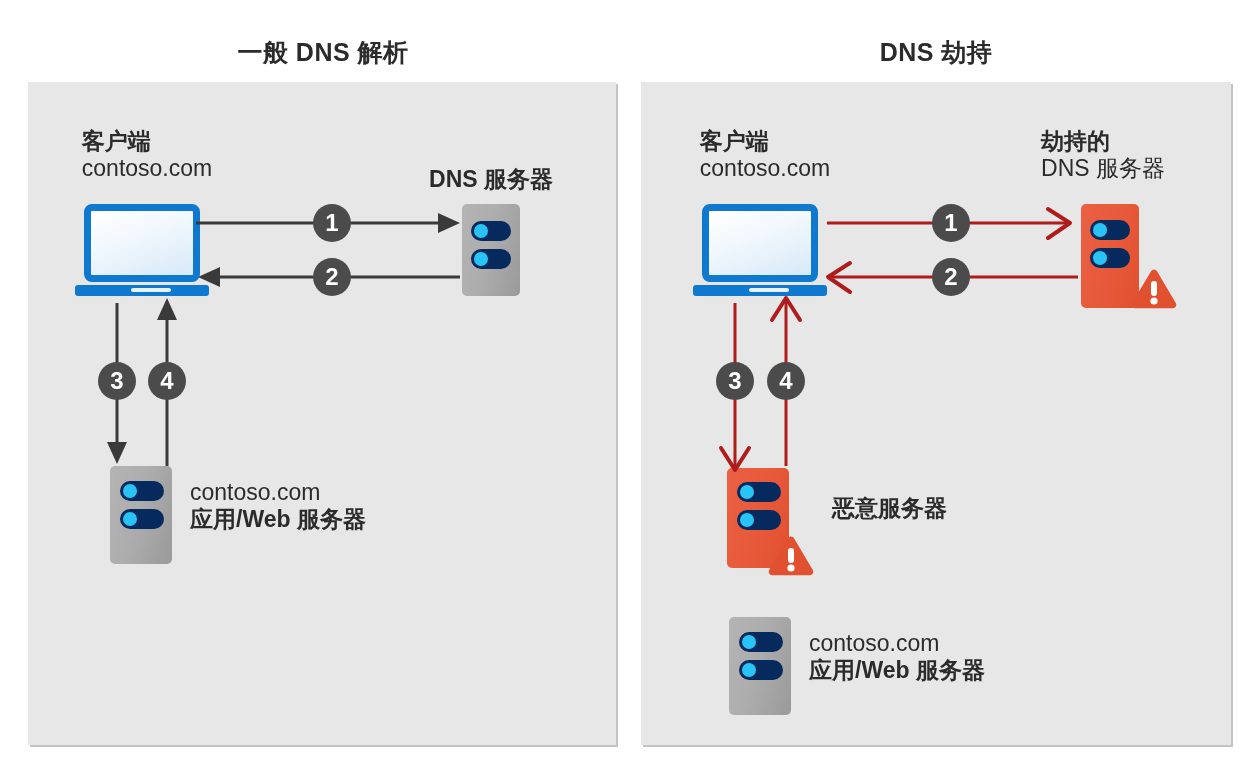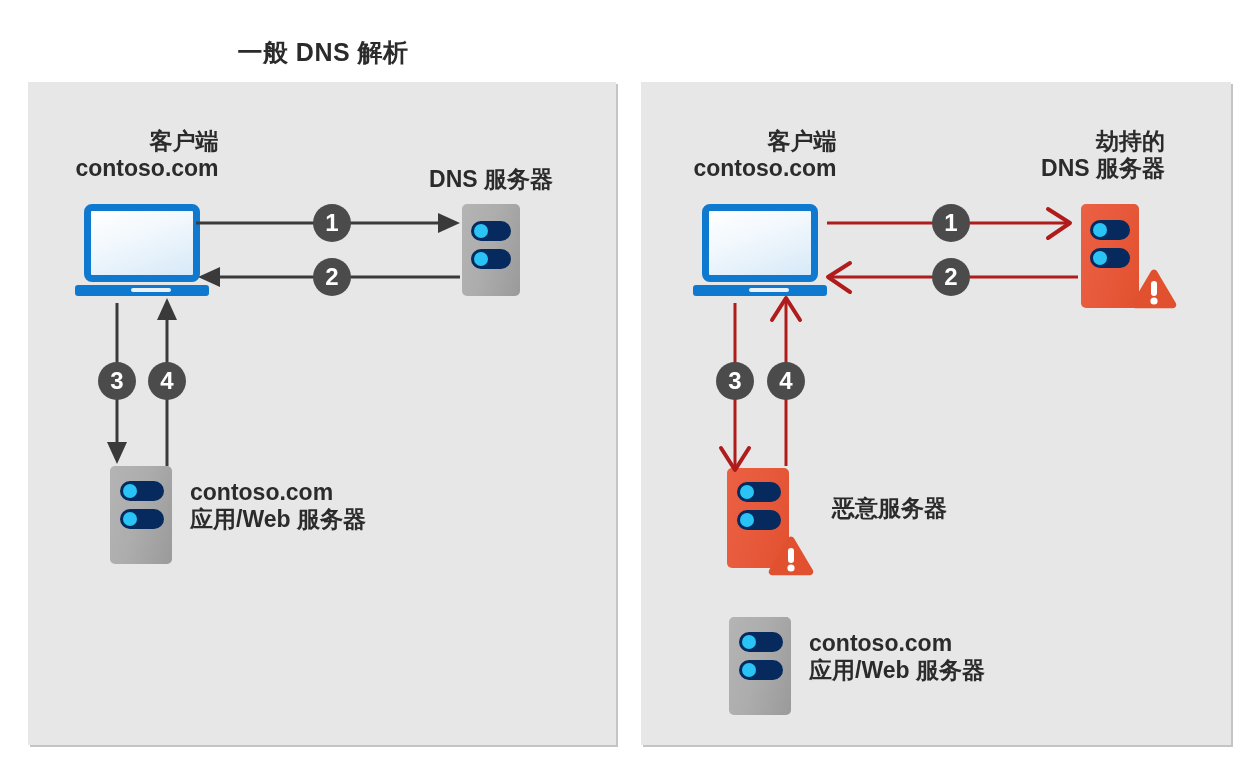--- a/index.html
+++ b/index.html
@@ -41,22 +41,22 @@
   #panel-right { left: 641px; width: 590px; }
 
   
   .lbl {
     position: absolute;
     white-space: nowrap;
     color: #2b2b2b;
     line-height: 1.18;
   }
   .lbl .b { font-weight: bold; font-size: 23px; display:block; }
-  .lbl .r { font-weight: bold; font-size: 23px; display:block; }
-  .lbl.center { text-align: right; transform: translateX(-50%); }
+  .lbl .r { font-weight: normal; font-size: 23px; display:block; }
+  .lbl.center { text-align: left; transform: translateX(-50%); }
   .lbl.left   { text-align: left; }
 
   
   .laptop { position: absolute; }
   .laptop .lid {
     position: absolute; left: 0; top: 0;
     width: 116px; height: 78px;
     border: 7px solid #0f79d0;
     border-radius: 8px;
     background: linear-gradient(160deg, #ffffff 0%, #f2f8fd 40%, #d7e9f8 100%);
@@ -117,20 +117,21 @@
   
   .arrows { position: absolute; left: 0; top: 0; width: 1259px; height: 770px;
             pointer-events: none; z-index: 2; }
 </style>
 </head>
 <body>
 
 <div id="stage">
 
   <div class="panel-title" id="title-left">一般 DNS 解析</div>
+  <div class="panel-title" id="title-right">DNS 劫持</div>
 
   <div class="panel" id="panel-left"></div>
   <div class="panel" id="panel-right"></div>
 
   <svg class="arrows" viewBox="0 0 1259 770">
 
     <g>
       <line x1="196" y1="223" x2="440" y2="223" stroke="#3a3a3a" stroke-width="3"></line>
       <polygon points="460,223 438,233 438,213" fill="#3a3a3a"></polygon>
     </g>

